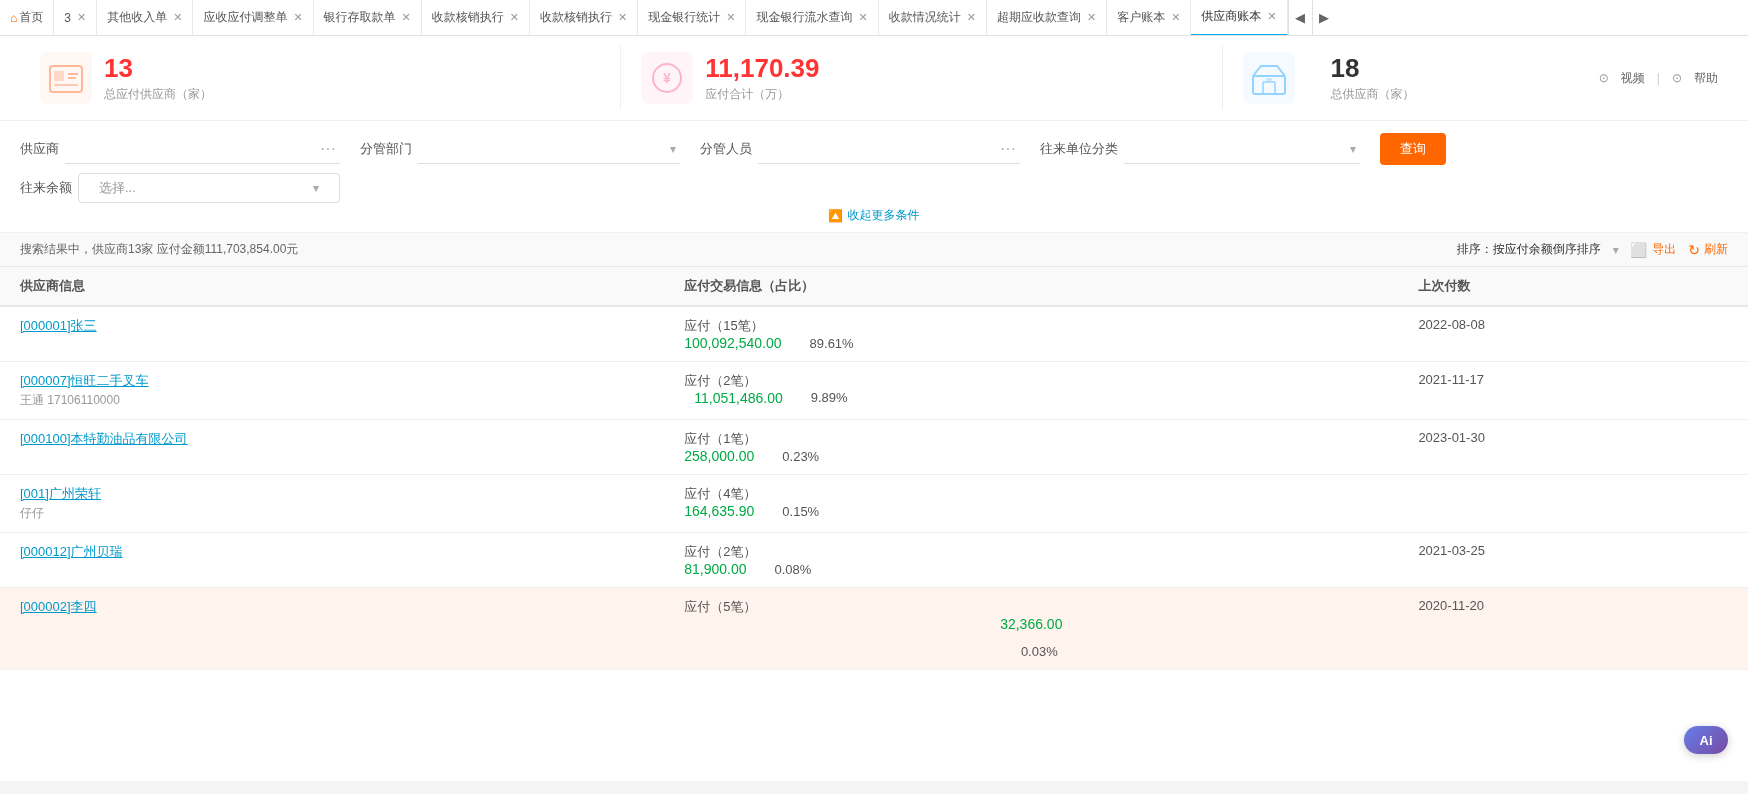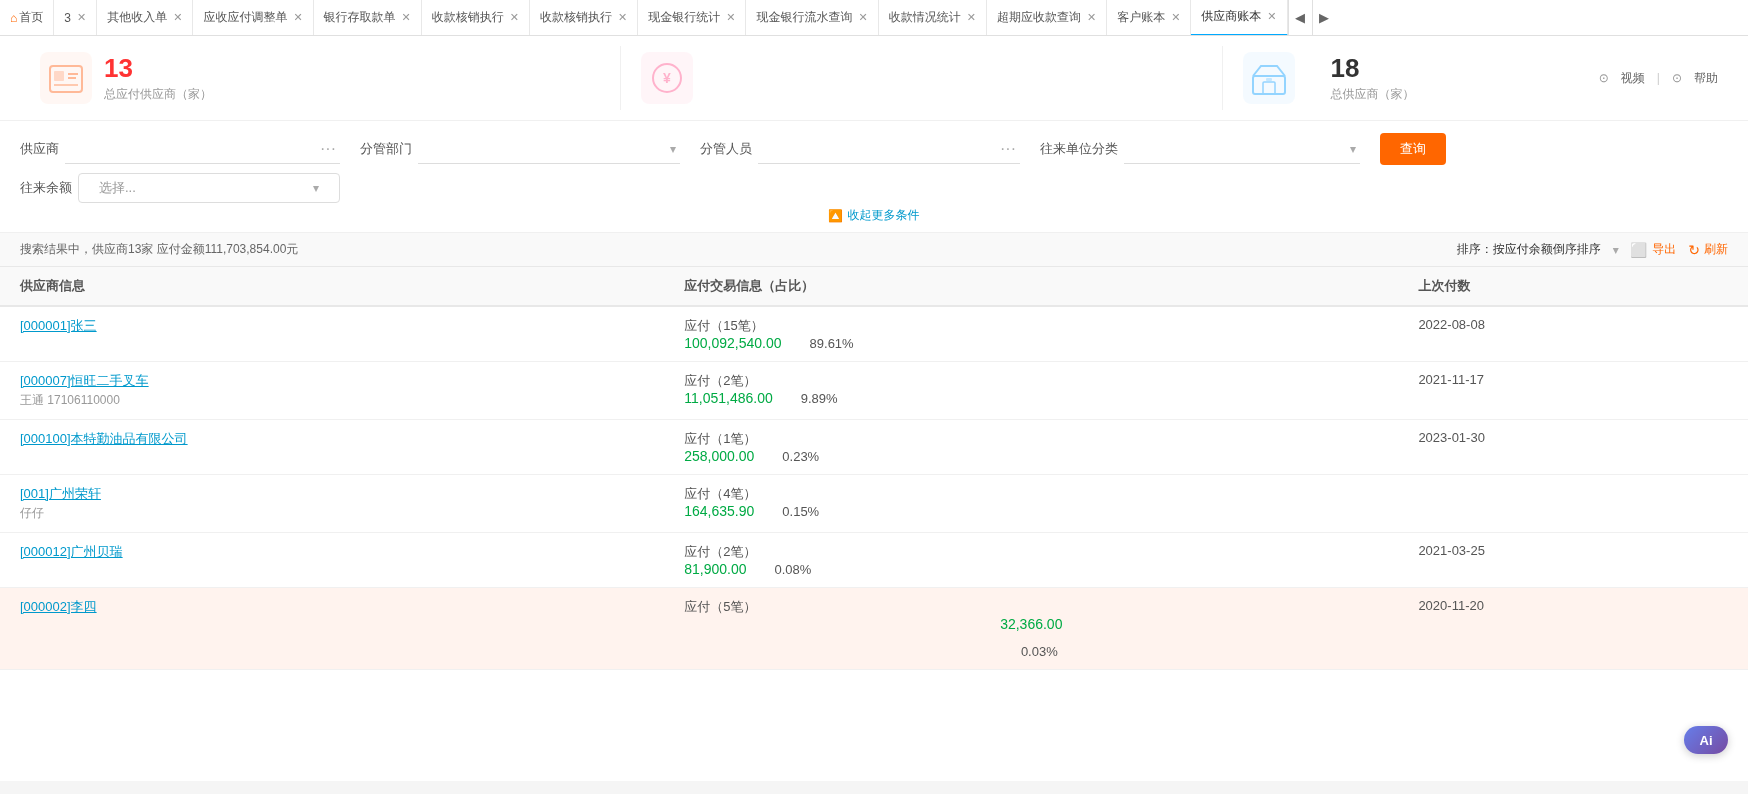--- a/index.html
+++ b/index.html
@@ -344,20 +344,24 @@
       <div class="sub-label">总应付供应商（家）</div>
     </div>
   </div>
 
   <div class="summary-card">
     <div class="summary-icon pink">
       <svg width="40" height="40" viewBox="0 0 40 40" fill="none">
         <circle cx="20" cy="20" r="14" stroke="#ff80ab" stroke-width="2" fill="none"></circle>
         <text x="20" y="25" text-anchor="middle" font-size="14" fill="#ff80ab" font-weight="bold">¥</text>
       </svg>
+    </div>
+    <div class="summary-text">
+      <div class="big-num">11,170.39</div>
+      <div class="sub-label">应付合计（万）</div>
     </div>
   </div>
 
   <div class="summary-card" style="border-right:none;flex:0.6;gap:36px;">
     <div class="summary-icon blue">
       <svg width="44" height="44" viewBox="0 0 44 44" fill="none">
         <rect x="6" y="20" width="32" height="18" rx="2" stroke="#4db8ff" stroke-width="2" fill="none"></rect>
         <path d="M6 20 L14 10 H30 L38 20" stroke="#4db8ff" stroke-width="2" fill="none"></path>
         <rect x="16" y="26" width="12" height="12" rx="1" stroke="#4db8ff" stroke-width="1.5" fill="none"></rect>
         <line x1="6" y1="20" x2="38" y2="20" stroke="#4db8ff" stroke-width="2"></line>
@@ -473,21 +477,21 @@
               <span class="amount-green">100,092,540.00</span>
               <span class="percent-text">89.61%</span>
             </div>
           </td>
           <td><span class="date-text">2022-08-08</span></td>
         </tr>
         <tr>
           <td><span class="supplier-link">[000007]恒旺二手叉车</span><div class="supplier-sub">王通  17106110000</div></td>
           <td>
             <div class="amount-label">应付（2笔）</div>
-            <div style="display: flex; align-items: center; gap: 12px;">
+            <div style="display: flex; gap: 12px; margin-left: 10px;">
               <span class="amount-green">11,051,486.00</span>
               <span class="percent-text">9.89%</span>
             </div>
           </td>
           <td><span class="date-text">2021-11-17</span></td>
         </tr>
         <tr>
           <td><span class="supplier-link">[000100]本特勤油品有限公司</span></td>
           <td>
             <div class="amount-label">应付（1笔）</div>

